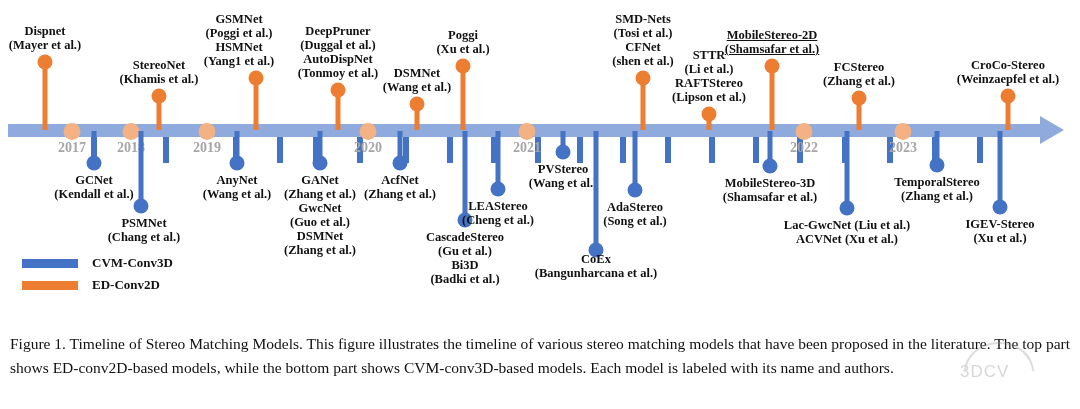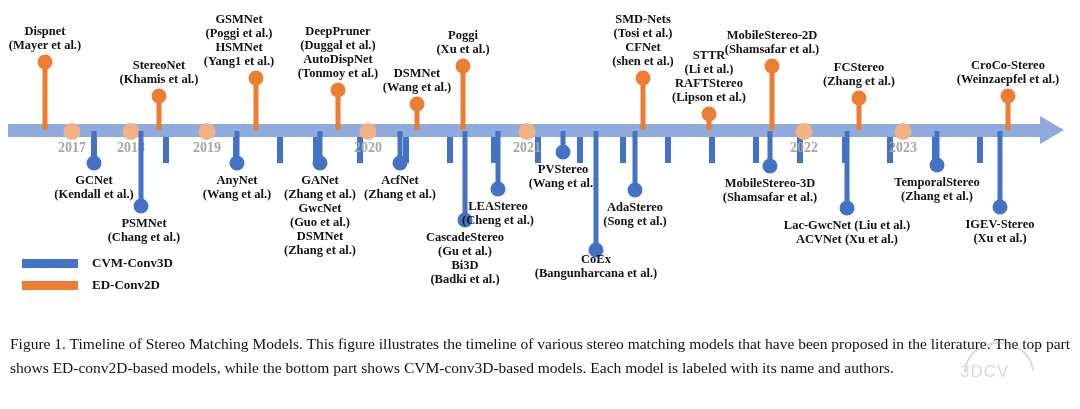--- a/index.html
+++ b/index.html
@@ -266,21 +266,21 @@
       <div class="stem up" style="left: 709px; top: 114px; height: 16px;"></div>
       <div class="knob up" style="left: 709px; top: 114px;"></div>
       <div class="entry-label up" style="left: 709px; top: 104px;">
         <div>STTR</div>
         <div>(Li et al.)</div>
         <div>RAFTStereo</div>
         <div>(Lipson et al.)</div>
       </div>
       <div class="stem up" style="left: 772px; top: 66px; height: 64px;"></div>
       <div class="knob up" style="left: 772px; top: 66px;"></div>
-      <div class="entry-label up" style="left: 772px; top: 56px;">
+      <div class="entry-label up" style="left: 772px; top: 56px; text-decoration: underline;">
         <div>MobileStereo-2D</div>
         <div>(Shamsafar et al.)</div>
       </div>
       <div class="stem up" style="left: 859px; top: 98px; height: 32px;"></div>
       <div class="knob up" style="left: 859px; top: 98px;"></div>
       <div class="entry-label up" style="left: 859px; top: 88px;">
         <div>FCStereo</div>
         <div>(Zhang et al.)</div>
       </div>
       <div class="stem up" style="left: 1008px; top: 96px; height: 34px;"></div>

